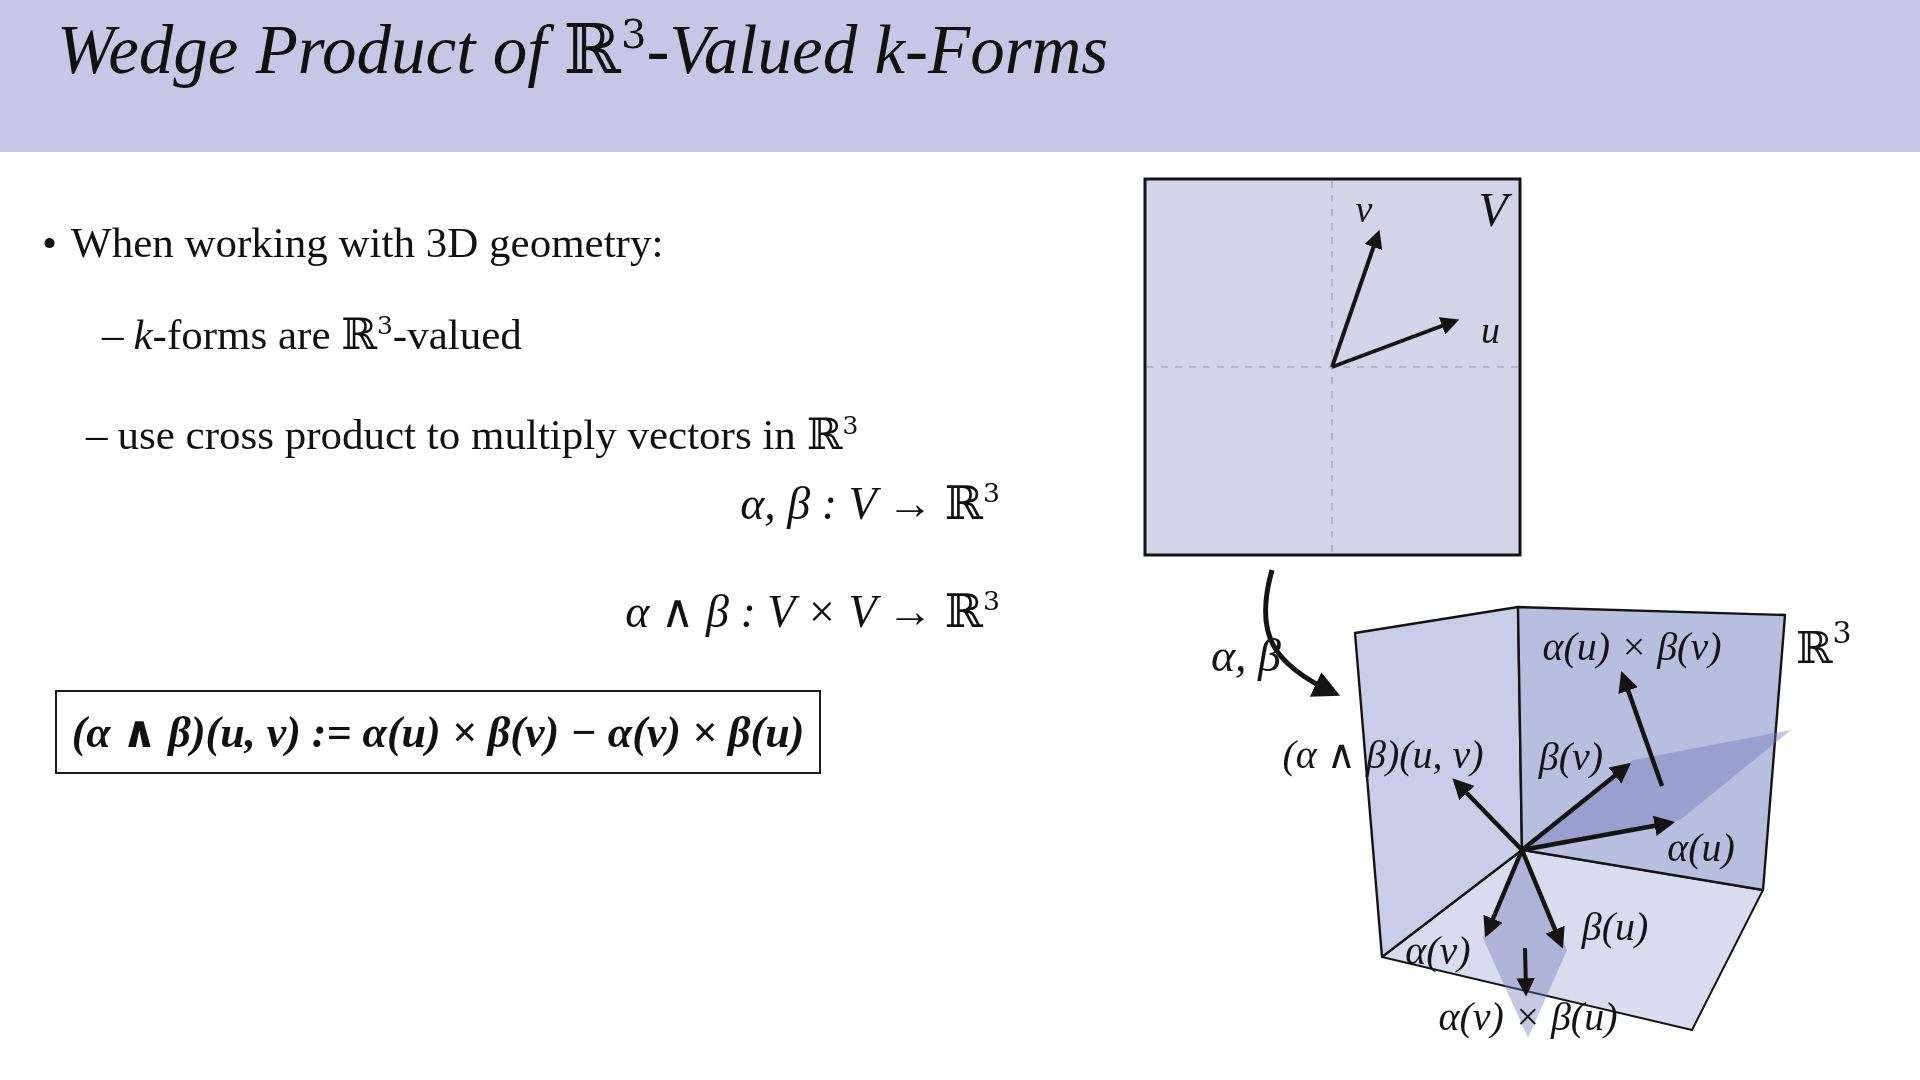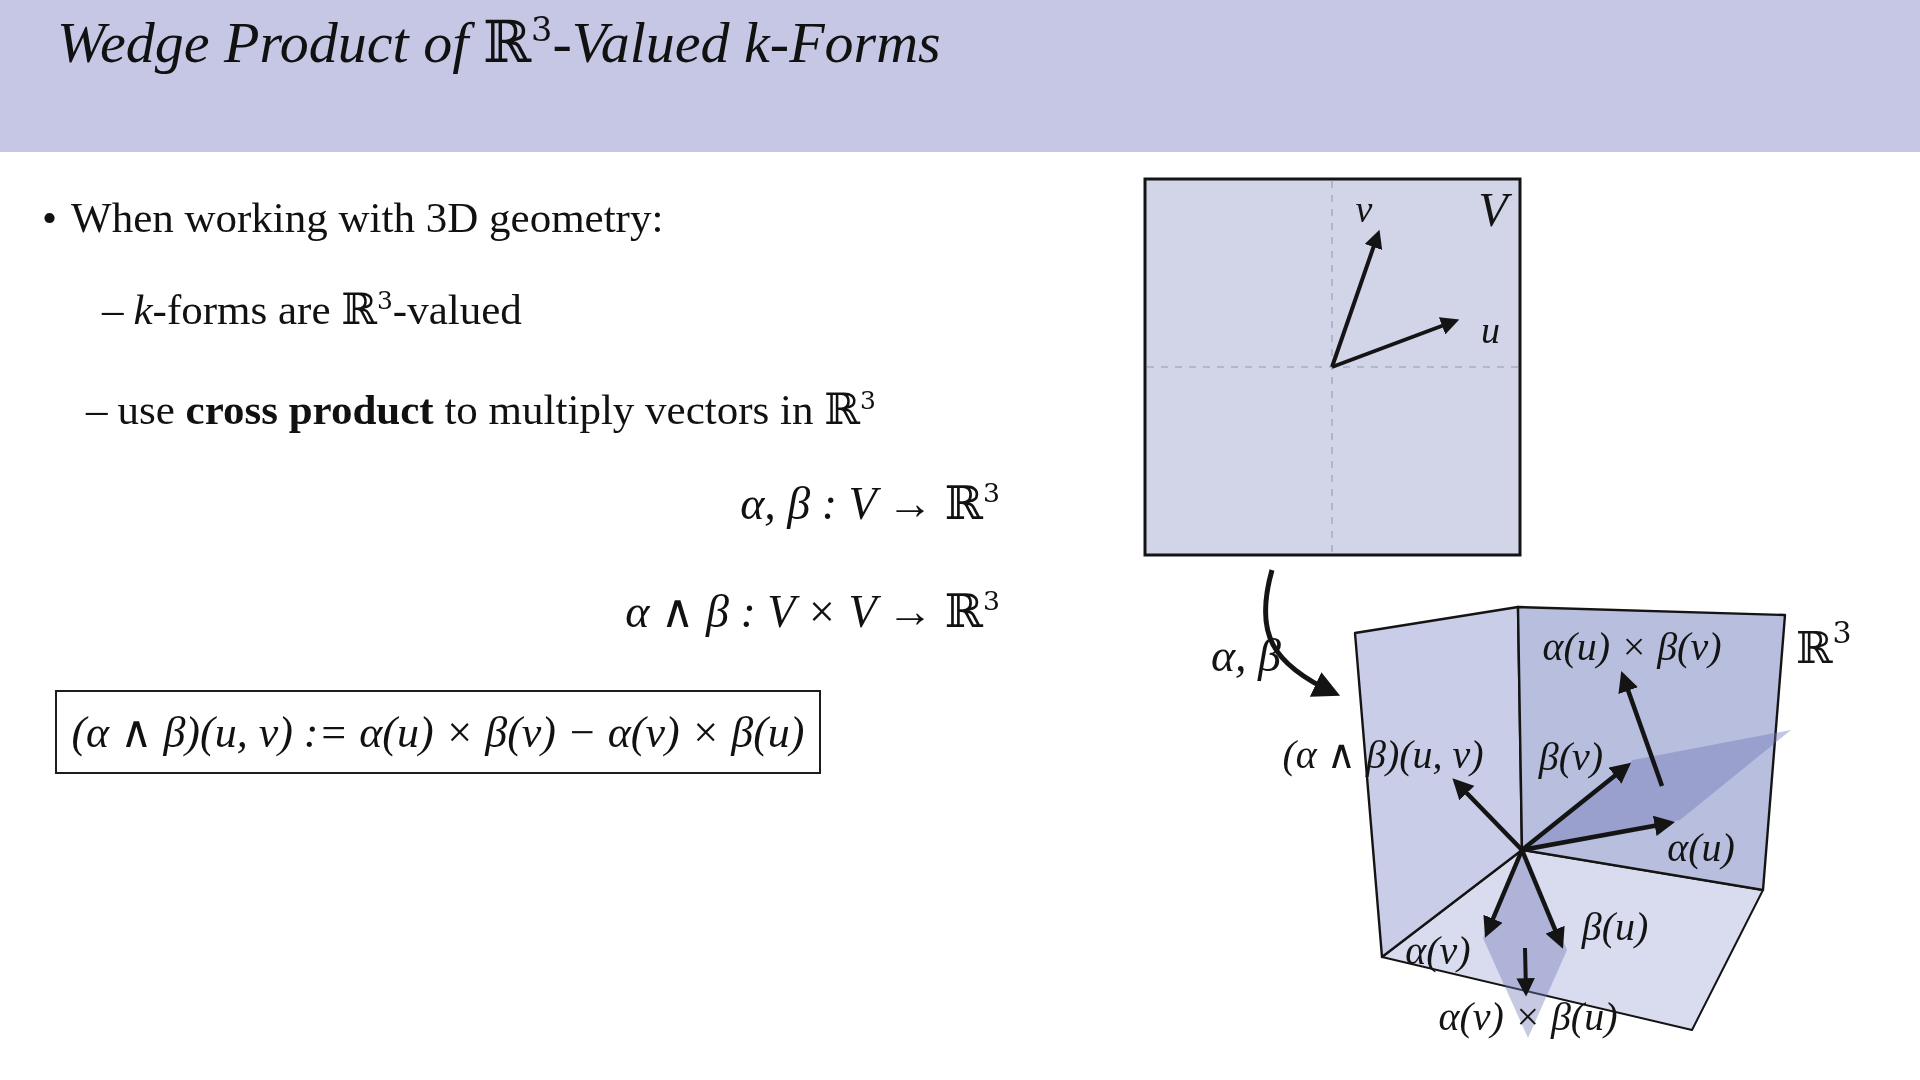--- a/index.html
+++ b/index.html
@@ -7,43 +7,43 @@
     width:1920px;height:1080px;position:relative;overflow:hidden;
     background:#ffffff;color:#111;
     font-family:"Liberation Serif","DejaVu Serif",serif;
   }
   .hdr{
     position:absolute;left:0;top:0;width:1920px;height:152px;
     background:var(--header_bg);
   }
   .title{
     position:absolute;left:57px;top:6px;
-    font-style:italic;font-size:58px;line-height:1.25;white-space:nowrap;
+    font-style:italic;font-size:69px;line-height:1.25;white-space:nowrap;
   }
   .dsR{font-style:normal;font-family:"DejaVu Serif","DejaVu Sans",serif;}
   .sp{font-size:58%;position:relative;top:-0.62em;font-style:normal;}
-  .line{position:absolute;white-space:nowrap;font-size:43px;line-height:1.1;}
+  .line{position:absolute;white-space:nowrap;font-size:43px;line-height:1.1;margin-top:25px;}
   .b1{left:42px;top:194px;}
   .marker{display:inline-block;margin-right:14px;}
   .dashm{display:inline-block;margin-right:10px;}
   .sub1{left:102px;top:286px;}
   .sub2{left:86px;top:386px;}
   .itl{font-style:italic;}
-  .bld{font-weight:bold;}
+  .bld{font-weight:normal;}
   .fline{
     position:absolute;left:0;width:1000px;text-align:right;
     font-style:italic;font-size:46px;line-height:1.2;white-space:nowrap;
   }
   .f1{top:476px;}
   .f2{top:584px;}
   .fbox{
     position:absolute;left:55px;top:690px;width:762px;height:80px;
     border:2.5px solid #1d1d1d;
     display:flex;align-items:center;justify-content:center;
-    font-style:italic;font-size:44px;white-space:nowrap;
+    font-style:italic;font-size:44px;white-space:nowrap;font-weight:bold;
   }
   svg text{fill:#141414;}
   .mlab{font-family:"Liberation Serif","DejaVu Serif",serif;font-style:italic;}
   .ulab{font-family:"DejaVu Serif","DejaVu Sans",serif;font-style:normal;}
 </style>
 </head>
 <body>
 
 <div class="hdr"></div>
 <div class="title"><span>Wedge Product of </span><span class="dsR">ℝ</span><span class="sp dsR">3</span><span>-Valued k-Forms</span></div>

